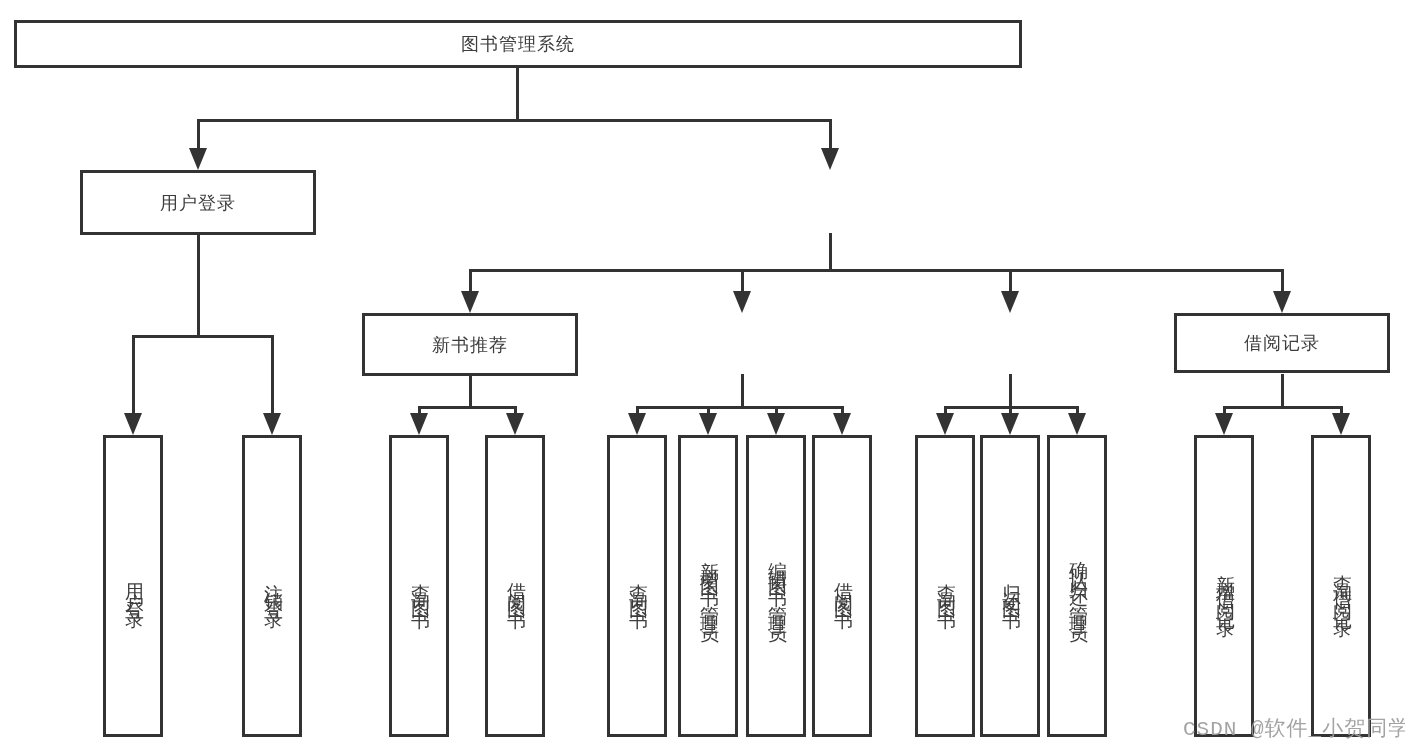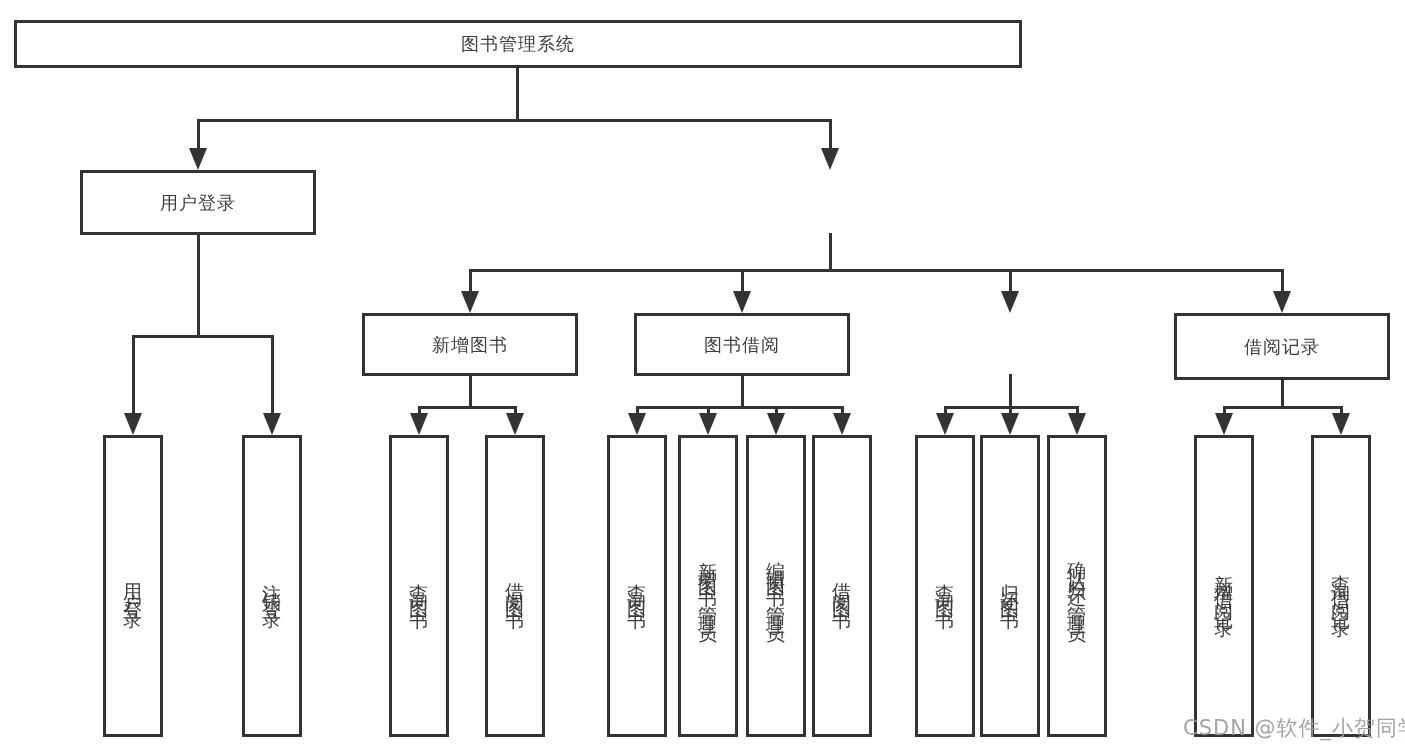--- a/index.html
+++ b/index.html
@@ -3,21 +3,21 @@
 <meta charset="utf-8">
 <style>
   html, body { margin: 0; padding: 0; }
   body {
     width: 1405px; height: 747px;
     background: #ffffff;
     font-family: "DejaVu Sans", "Liberation Sans", sans-serif;
     position: relative;
     overflow: hidden;
   }
-  .stage { position: absolute; left: 0; top: 0; width: 1405px; height: 747px; }
+  .stage { position: absolute; left: 0; top: 0; width: 1405px; height: 747px; font-family: Liberation Mono, monospace; }
 
   
   .box {
     position: absolute;
     background: #ffffff;
     border: 3px solid #333333;
     box-sizing: border-box;
     display: flex;
     align-items: center;
     justify-content: center;
@@ -65,26 +65,23 @@
 
   <div class="box" style="left:14px; top:20px; width:1008px; height:48px">
     <span>图书管理系统</span>
   </div>
 
   <div class="box" style="left:80px; top:170px; width:236px; height:65px">
     <span>用户登录</span>
   </div>
 
   <div class="box" style="left:362px; top:313px; width:216px; height:63px">
-    <span>新增图书</span>
+    <span>新书推荐</span>
   </div>
-  <div class="box" style="left:634px; top:313px; width:216px; height:63px">
-    <span>图书借阅</span>
-  </div>
-  <div class="box" style="left:1174px; top:313px; width:216px; height:67px">
+  <div class="box" style="left:1174px; top:313px; width:216px; height:60px">
     <span>借阅记录</span>
   </div>
 
   <div class="box vertical" style="left:103px; top:435px; width:60px; height:302px">
     <span>用户登录</span>
   </div>
   <div class="box vertical" style="left:242px; top:435px; width:60px; height:302px">
     <span>注销登录</span>
   </div>
 

